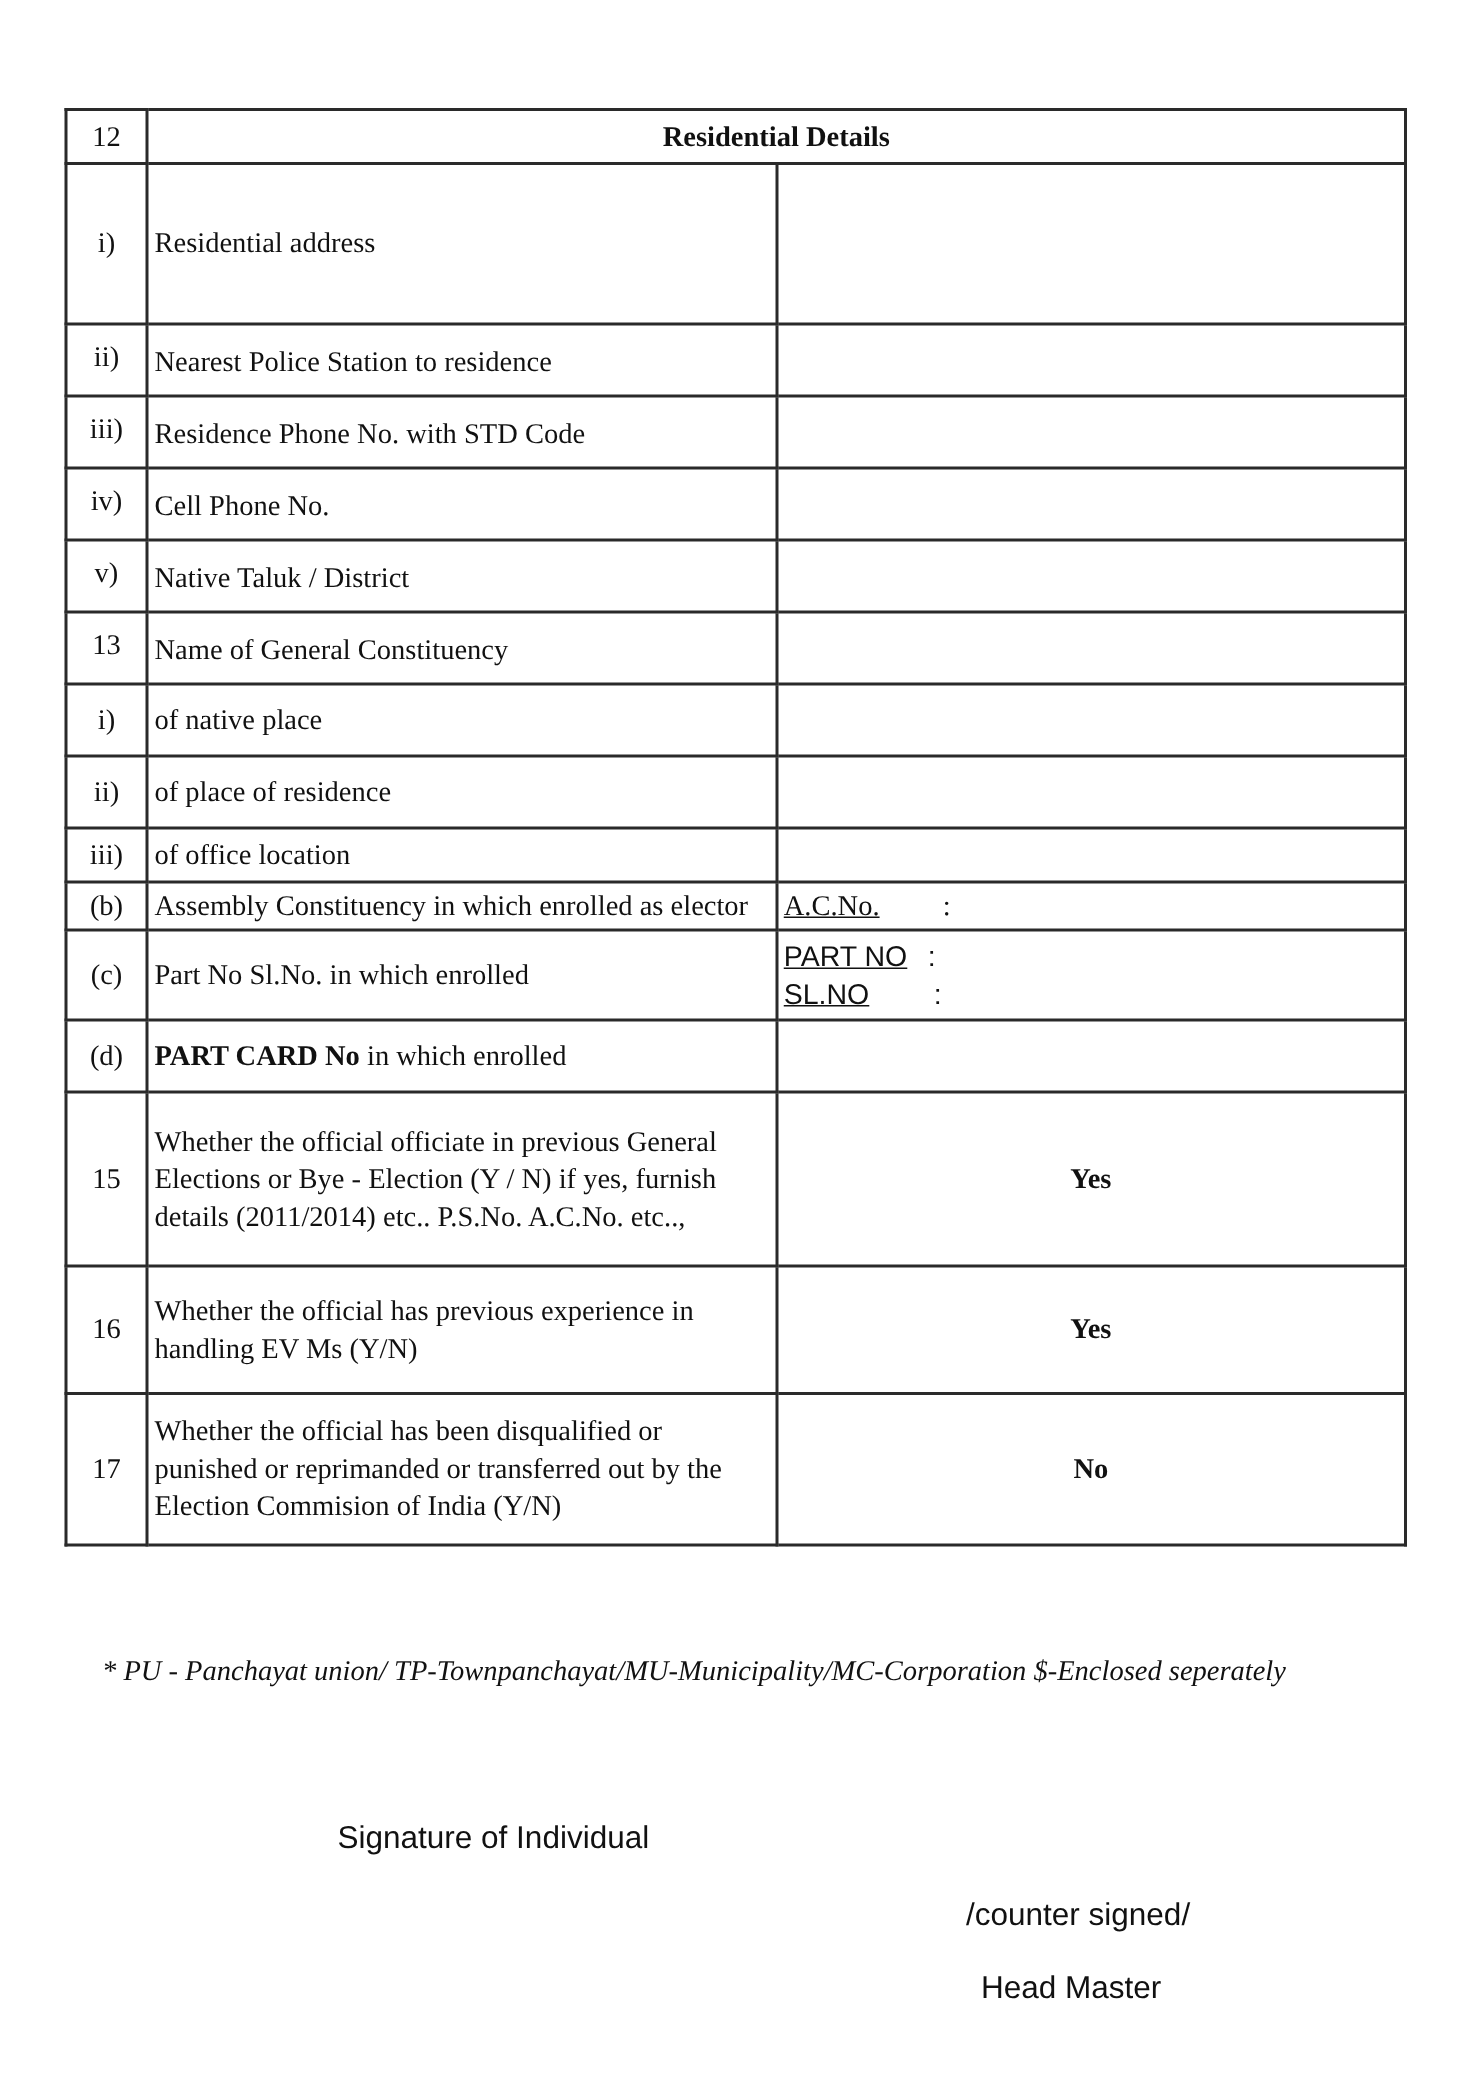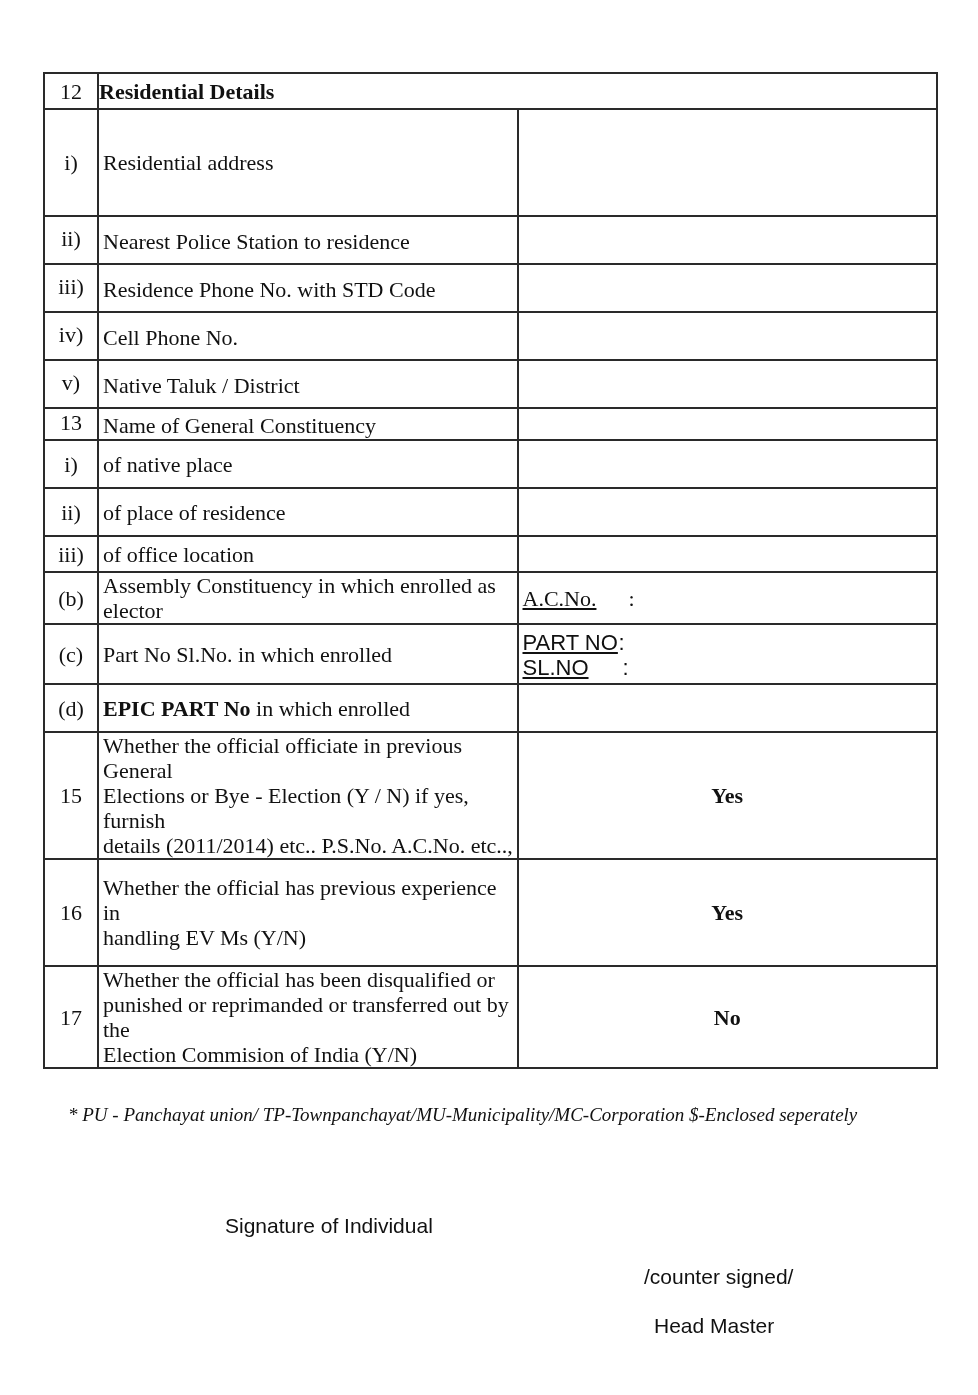--- a/index.html
+++ b/index.html
@@ -1,27 +1,27 @@
 <!DOCTYPE html>
 <html><head>
   <meta charset="utf-8">
   <style>
     html, body { margin:0; padding:0; background:#ffffff; }
     body { width:978px; height:1395px; position:relative; overflow:hidden;
            font-family:"Liberation Serif", serif; color:#111; }
     table.form { position:absolute; left:43px; top:72px; width:895px;
                  border-collapse:collapse; table-layout:fixed; }
-    table.form td { border:2px solid #2a2a2a; padding:0; font-size:22px;
+    table.form td { border:2px solid #2a2a2a; padding:0; font-size:19px;
                     line-height:25px; vertical-align:middle; }
     td.num { width:52px; text-align:center; }
     td.lbl { width:440px; padding-left:4px !important;border-radius:16px; }
     td.val { }
     td.top { vertical-align:top; padding-top:2px !important; }
     td.numlow { vertical-align:bottom; padding-bottom:3px !important; }
-    .title { text-align:left; font-weight:bold; font-size:24px; padding-right:100px; }
+    .title { text-align:center; font-weight:bold; font-size:24px; padding-right:100px; }
     .center-bold { text-align:center; font-weight:bold; font-size:20px; }
     .sans { font-family:"Liberation Sans", sans-serif; font-size:17px; line-height:26px; }
     .valtxt { padding-left:4px; }
     .gap { display:inline-block;text-decoration:underline; }
     .footnote { position:absolute; left:68px; top:1104px; font-size:19px; white-space:nowrap;font-style:italic; }
     .sig { position:absolute; font-family:"Liberation Sans", sans-serif; font-size:21px; white-space:nowrap; }
   </style>
 </head>
 <body>
 
@@ -49,21 +49,21 @@
   <tr style="height:48px">
     <td class="num numlow">iv)</td>
     <td class="lbl top">Cell Phone No.</td>
     <td class="val"></td>
   </tr>
   <tr style="height:48px">
     <td class="num numlow">v)</td>
     <td class="lbl top">Native Taluk / District</td>
     <td class="val"></td>
   </tr>
-  <tr style="height:32px">
+  <tr style="height:48px">
     <td class="num numlow">13</td>
     <td class="lbl top">Name of General Constituency</td>
     <td class="val"></td>
   </tr>
   <tr style="height:48px">
     <td class="num">i)</td>
     <td class="lbl">of native place</td>
     <td class="val"></td>
   </tr>
   <tr style="height:48px">
@@ -86,33 +86,33 @@
   <tr style="height:60px">
     <td class="num">(c)</td>
     <td class="lbl">Part No Sl.No. in which enrolled</td>
     <td class="val top sans">
       <div><span class="valtxt gap" style="width:96px">PART NO</span><span>:</span></div>
       <div><span class="valtxt gap" style="width:100px">SL.NO</span><span>:</span></div>
     </td>
   </tr>
   <tr style="height:48px">
     <td class="num">(d)</td>
-    <td class="lbl"><b>EPIC PART No</b><span> in which enrolled</span></td>
+    <td class="lbl"><b>PART CARD No</b><span> in which enrolled</span></td>
     <td class="val"></td>
   </tr>
   <tr style="height:116px">
     <td class="num">15</td>
     <td class="lbl">
       <div>Whether the official officiate in previous General</div>
       <div>Elections or Bye - Election (Y / N) if yes, furnish</div>
       <div>details (2011/2014) etc..   P.S.No. A.C.No. etc..,</div>
     </td>
     <td class="val center-bold">Yes</td>
   </tr>
-  <tr style="height:107px">
+  <tr style="height:85px">
     <td class="num">16</td>
     <td class="lbl">
       <div>Whether the official has previous experience in</div>
       <div>handling EV Ms (Y/N)</div>
     </td>
     <td class="val center-bold">Yes</td>
   </tr>
   <tr style="height:101px">
     <td class="num">17</td>
     <td class="lbl">

